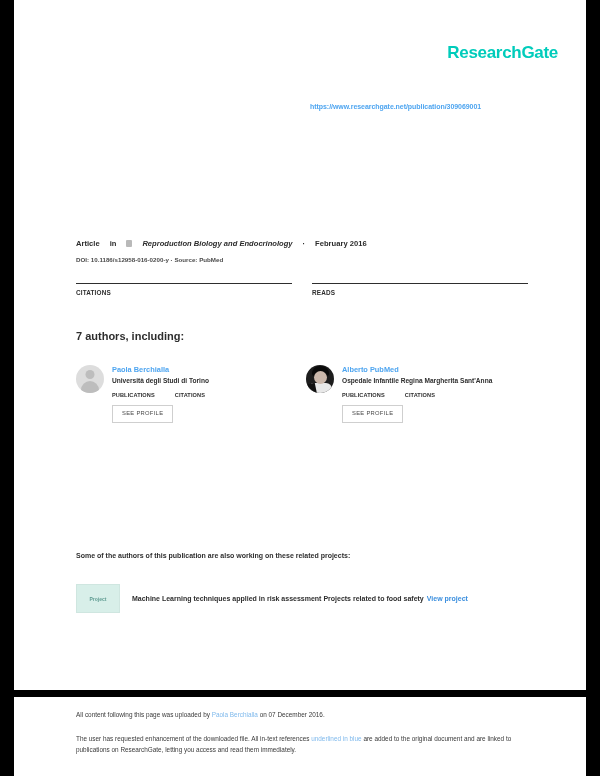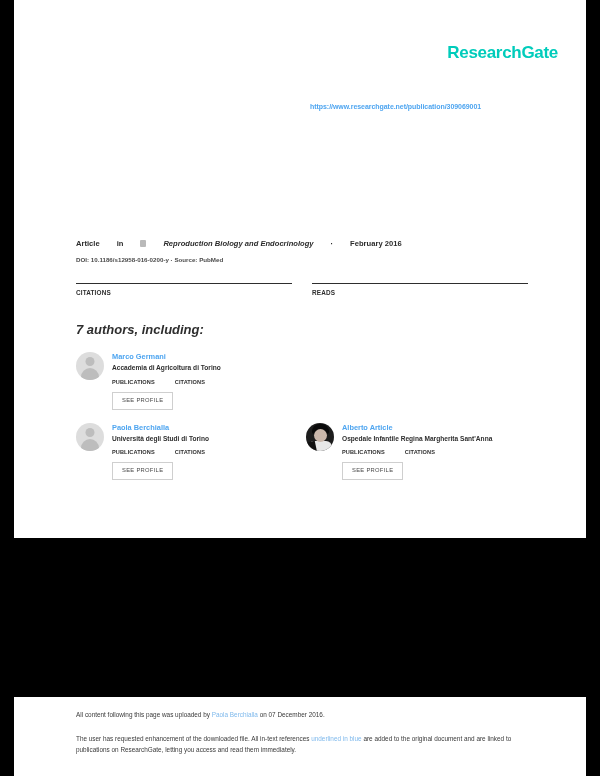--- a/index.html
+++ b/index.html
@@ -16,21 +16,21 @@
     overflow: hidden;
     position: relative;
   }
 
   
   .page-sheet {
     position: absolute;
     left: 14px;
     top: 0;
     width: 572px;
-    height: 538px;
+    height: 690px;
     background: #ffffff;
     overflow: hidden;
   }
 
   .footer-sheet {
     position: absolute;
     left: 14px;
     top: 697px;
     width: 572px;
     height: 79px;
@@ -65,21 +65,21 @@
   .meta-line {
     position: absolute;
     left: 62px;
     top: 239px;
     font-size: 7.6px;
     font-weight: bold;
     color: #2c2c2c;
     white-space: nowrap;
     display: flex;
     align-items: center;
-    gap: 17px;
+    gap: 10px;
   }
   .meta-line .meta-journal { color: #2c2c2c; font-style: italic; }
   .journal-icon {
     display: inline-block;
     width: 6px;
     height: 7px;
     background: #b9b9b9;
     border-radius: 1px;
     position: relative;
     top: 0px;
@@ -119,25 +119,24 @@
     font-size: 11px;
     font-weight: bold;
     color: #2e2e2e;
     min-height: 2px;
   }
 
   
   .authors-heading {
     position: absolute;
     left: 62px;
-    top: 322px;
-    font-size: 13px;
-    font-weight: bold;
-    color: #2e2e2e;
-    font-style: italic;
+    top: 330px;
+    font-size: 11px;
+    font-weight: bold;
+    color: #2e2e2e;
   }
 
   .author-grid {
     position: absolute;
     left: 62px;
     top: 352px;
     width: 460px;
   }
   .author-row {
     display: flex;
@@ -358,35 +357,20 @@
     <div class="stat-label">READS</div>
     <div class="stat-value"></div>
   </div>
 
   <div class="authors-heading">7 authors, including:</div>
 
   <div class="author-grid">
 
     <div class="author-row">
 
-      <div class="author-card">
-        <div class="avatar">
-          <div class="av-head"></div>
-            <div class="av-body"></div>
-        </div>
-        <div class="author-info">
-          <div class="author-name">Marco Germani</div>
-          <div class="author-affil">Accademia di Agricoltura di Torino</div>
-          <div class="author-stats">
-            <span class="author-stat-label">PUBLICATIONS</span>
-            <span class="author-stat-label">CITATIONS</span>
-          </div>
-          <div class="see-profile">SEE PROFILE</div>
-        </div>
-      </div>
 
     </div>
 
     <div class="author-row">
 
       <div class="author-card">
         <div class="avatar">
           <div class="av-head"></div>
             <div class="av-body"></div>
         </div>
@@ -402,21 +386,21 @@
       </div>
 
       <div class="author-card">
         <div class="avatar photo">
           <div class="ph-shirt"></div>
             <div class="ph-hair"></div>
             <div class="ph-face"></div>
             <div class="ph-jacket"></div>
         </div>
         <div class="author-info">
-          <div class="author-name">Alberto Article</div>
+          <div class="author-name">Alberto PubMed</div>
           <div class="author-affil">Ospedale Infantile Regina Margherita Sant'Anna</div>
           <div class="author-stats">
             <span class="author-stat-label">PUBLICATIONS</span>
             <span class="author-stat-label">CITATIONS</span>
           </div>
           <div class="see-profile">SEE PROFILE</div>
         </div>
       </div>
     </div>
 

